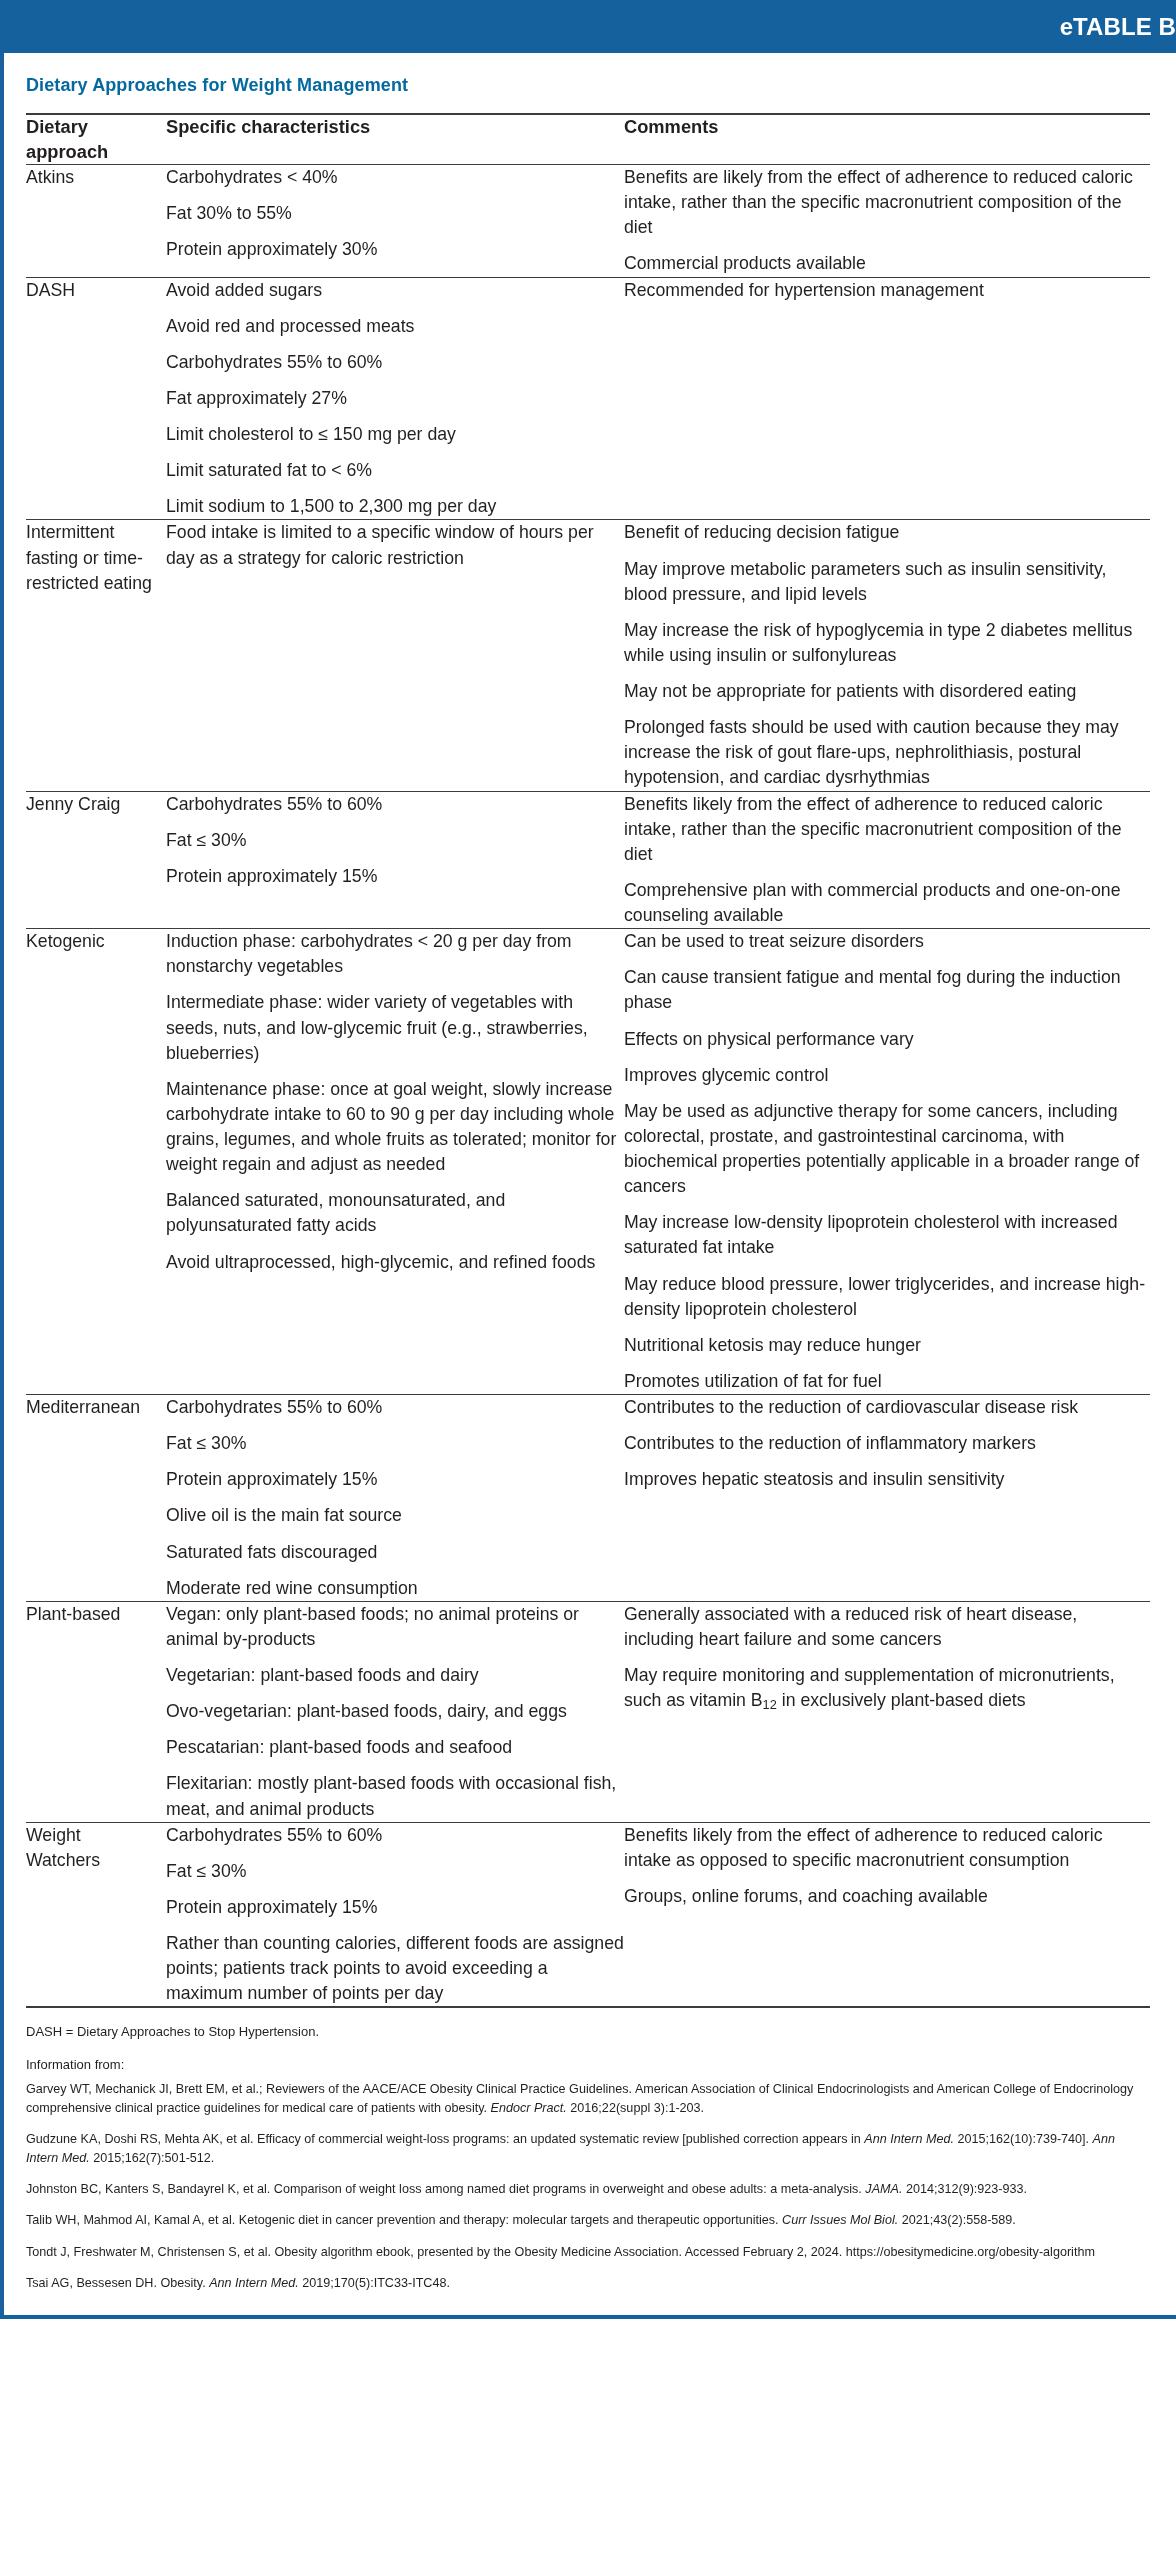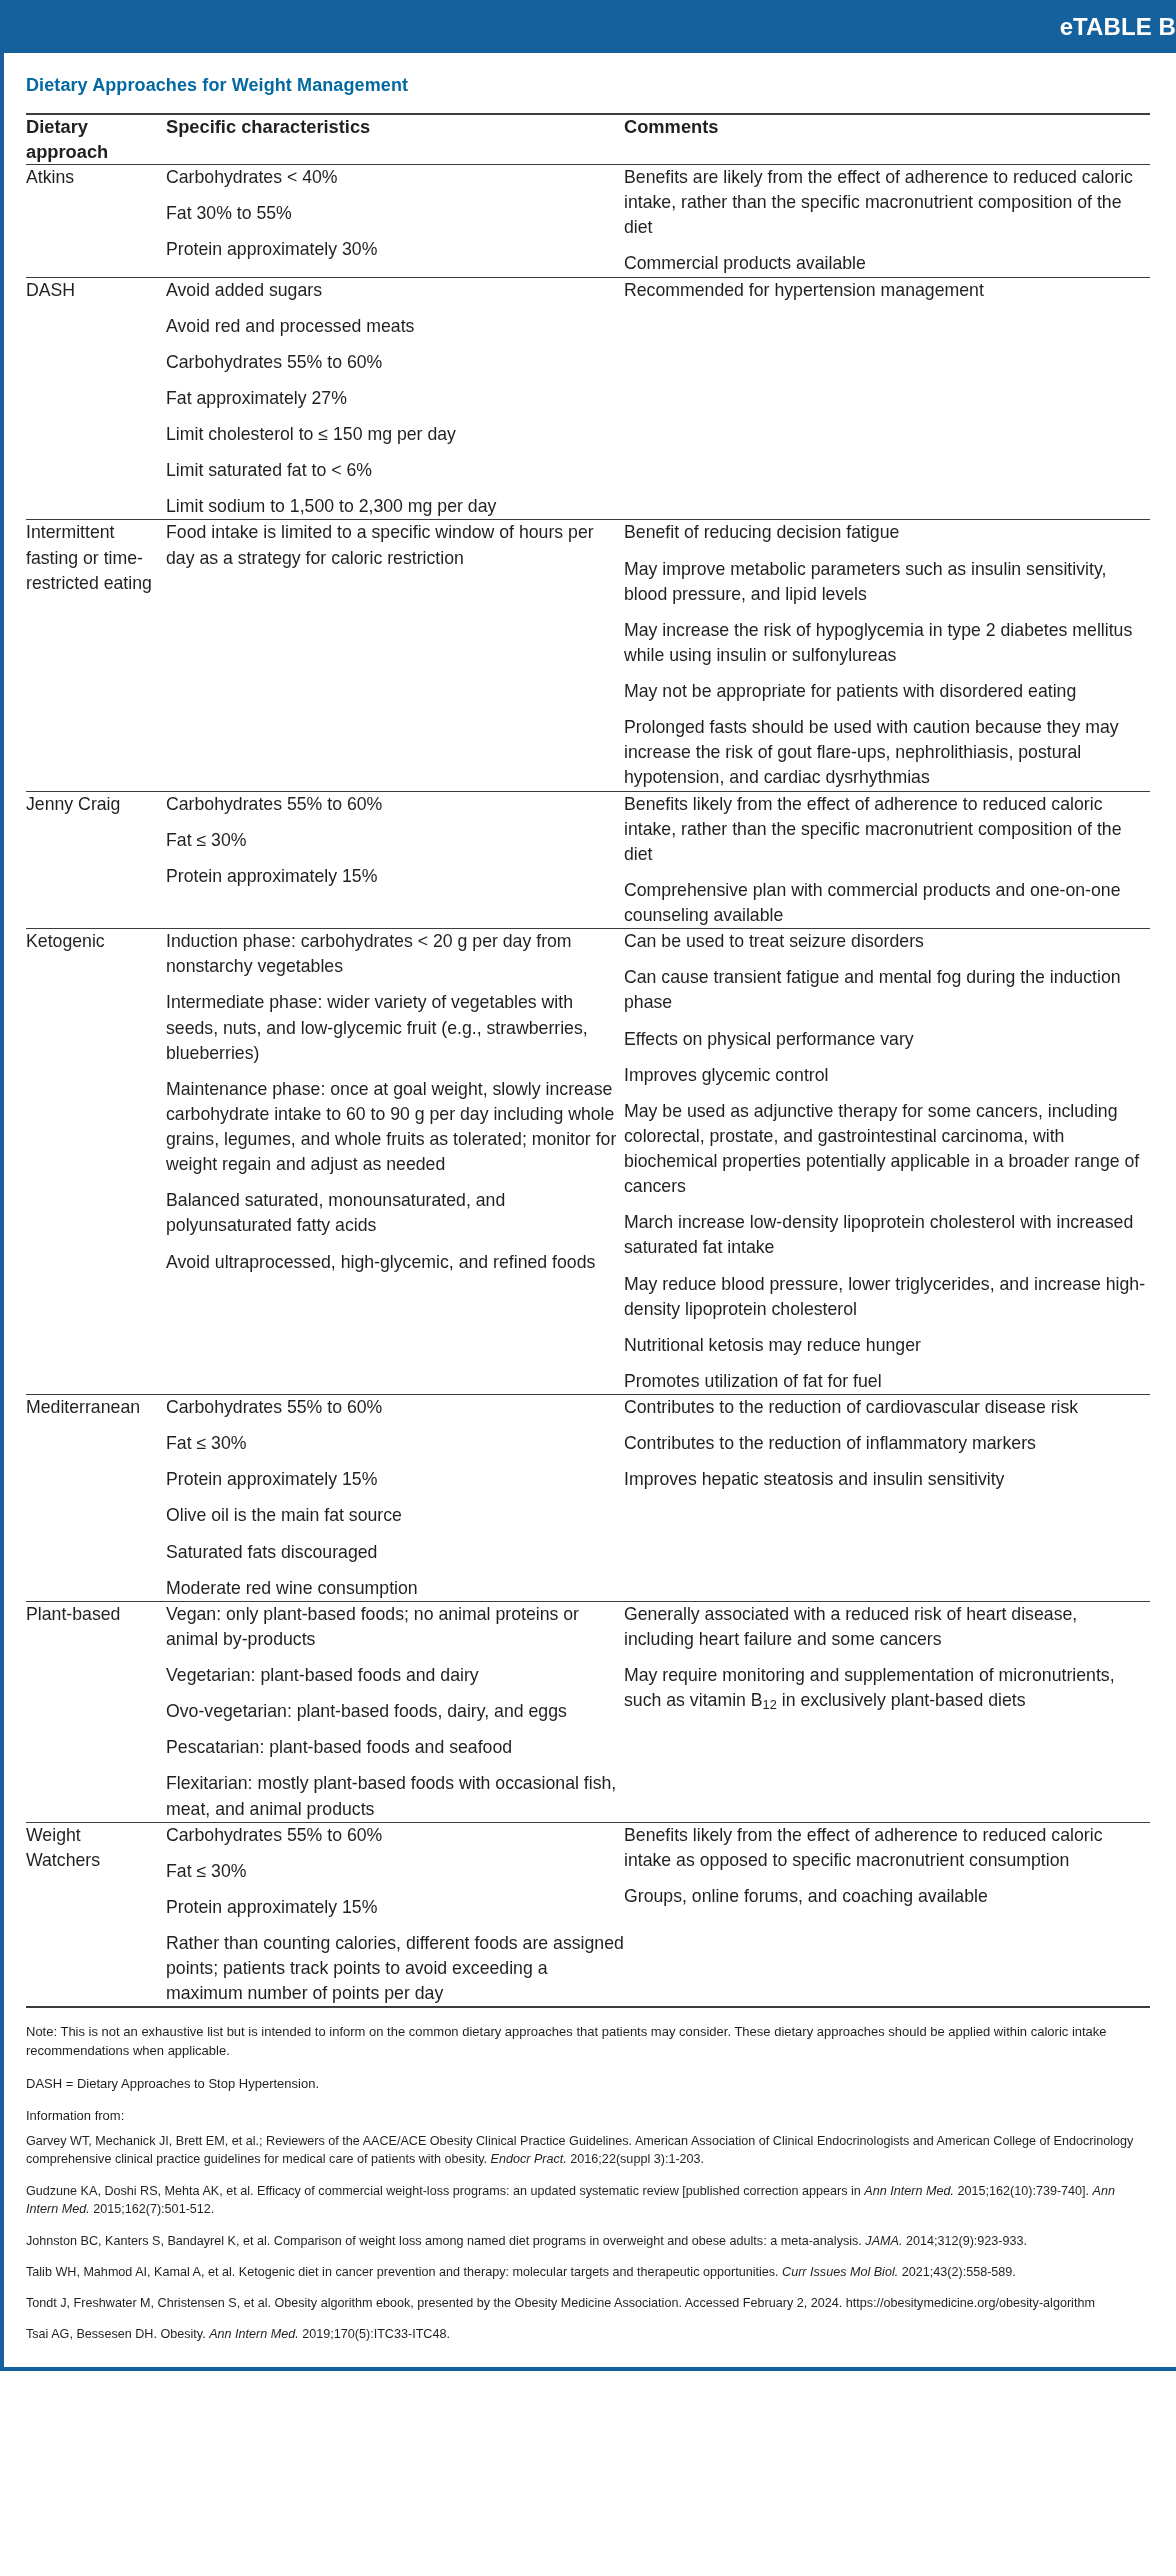--- a/index.html
+++ b/index.html
@@ -225,21 +225,21 @@
                 <p class="item">Maintenance phase: once at goal weight, slowly increase carbohydrate intake to 60 to 90 g per day including whole grains, legumes, and whole fruits as tolerated; monitor for weight regain and adjust as needed</p>
                 <p class="item">Balanced saturated, monounsaturated, and polyunsaturated fatty acids</p>
                 <p class="item">Avoid ultraprocessed, high-glycemic, and refined foods</p>
               </td>
               <td class="comments">
                 <p class="item">Can be used to treat seizure disorders</p>
                 <p class="item">Can cause transient fatigue and mental fog during the induction phase</p>
                 <p class="item">Effects on physical performance vary</p>
                 <p class="item">Improves glycemic control</p>
                 <p class="item">May be used as adjunctive therapy for some cancers, including colorectal, prostate, and gastrointestinal carcinoma, with biochemical properties potentially applicable in a broader range of cancers</p>
-                <p class="item">March increase low-density lipoprotein cholesterol with increased saturated fat intake</p>
+                <p class="item">May increase low-density lipoprotein cholesterol with increased saturated fat intake</p>
                 <p class="item">May reduce blood pressure, lower triglycerides, and increase high-density lipoprotein cholesterol</p>
                 <p class="item">Nutritional ketosis may reduce hunger</p>
                 <p class="item">Promotes utilization of fat for fuel</p>
               </td>
             </tr>
             <tr>
               <td class="approach">
                 <p class="item">Mediterranean</p>
               </td>
               <td class="characteristics">
@@ -284,21 +284,20 @@
               </td>
               <td class="comments">
                 <p class="item">Benefits likely from the effect of adherence to reduced caloric intake as opposed to specific macronutrient consumption</p>
                 <p class="item">Groups, online forums, and coaching available</p>
               </td>
             </tr>
           </tbody>
       </table>
 
       <div class="notes">
-        <p>Note: This is not an exhaustive list but is intended to inform on the common dietary approaches that patients may consider. These dietary approaches should be applied within caloric intake recommendations when applicable.</p>
         <p>DASH = Dietary Approaches to Stop Hypertension.</p>
         <p>Information from:</p>
       </div>
 
       <div class="refs" id="refs">
           <p>Garvey WT, Mechanick JI, Brett EM, et al.; Reviewers of the AACE/ACE Obesity Clinical Practice Guidelines. American Association of Clinical Endocrinologists and American College of Endocrinology comprehensive clinical practice guidelines for medical care of patients with obesity. <i>Endocr Pract.</i> 2016;22(suppl 3):1-203.</p>
           <p>Gudzune KA, Doshi RS, Mehta AK, et al. Efficacy of commercial weight-loss programs: an updated systematic review [published correction appears in <i>Ann Intern Med.</i> 2015;162(10):739-740]. <i>Ann Intern Med.</i> 2015;162(7):501-512.</p>
           <p>Johnston BC, Kanters S, Bandayrel K, et al. Comparison of weight loss among named diet programs in overweight and obese adults: a meta-analysis. <i>JAMA.</i> 2014;312(9):923-933.</p>
           <p>Talib WH, Mahmod AI, Kamal A, et al. Ketogenic diet in cancer prevention and therapy: molecular targets and therapeutic opportunities. <i>Curr Issues Mol Biol.</i> 2021;43(2):558-589.</p>
           <p>Tondt J, Freshwater M, Christensen S, et al. Obesity algorithm ebook, presented by the Obesity Medicine Association. Accessed February 2, 2024. https://obesitymedicine.org/obesity-algorithm</p>

